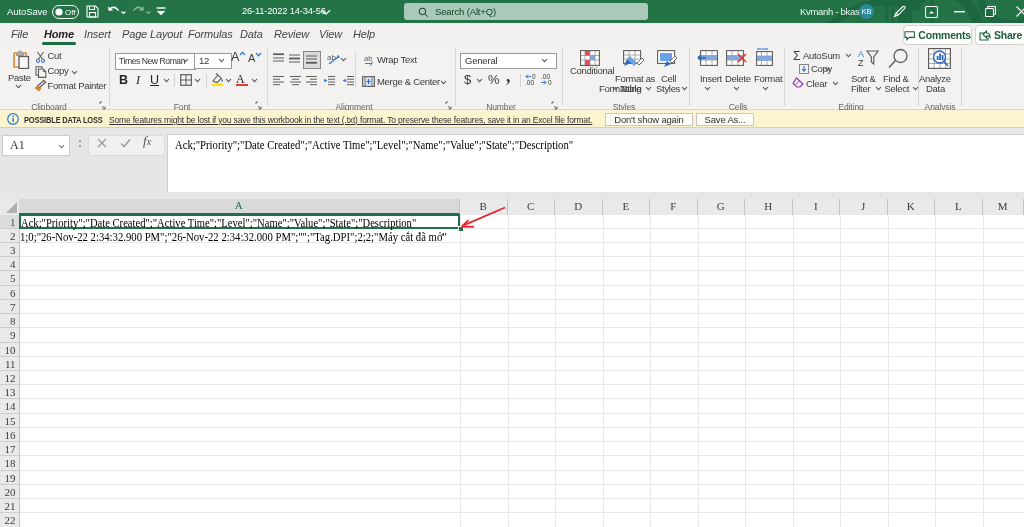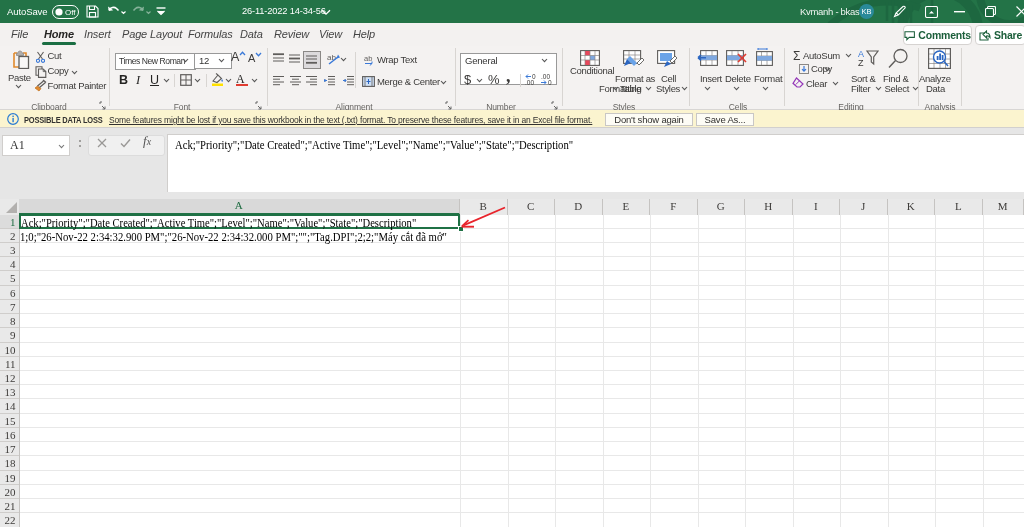--- a/index.html
+++ b/index.html
@@ -79,20 +79,27 @@
     <path d="M15.5 6.5 l2 2 l2 -2" stroke="#fff" stroke-width="1.2"></path>
   </svg>
   <svg class="abs" style="left:156px;top:7px" width="10" height="9" viewBox="0 0 10 9" fill="none" stroke="#fff">
     <line x1="0.5" y1="1" x2="9.5" y2="1" stroke-width="1.4"></line>
     <path d="M1.5 4 L5 7.5 L8.5 4" stroke-width="1.2" fill="#fff"></path>
   </svg>
   <div class="txt" style="left:242px;top:6px;font-size:9.3px;letter-spacing:-0.15px;">26-11-2022 14-34-56</div>
   <svg class="abs" style="left:321px;top:9px" width="10" height="7" viewBox="0 0 10 7" fill="none" stroke="#fff" stroke-width="1.3">
       <path d="M1 1.2 L5 5.2 L9 1.2"></path>
     </svg>
+  <div id="searchbox">
+    <svg class="abs" style="left:14px;top:4px" width="11" height="11" viewBox="0 0 11 11" fill="none" stroke="#10391f" stroke-width="1">
+      <circle cx="4.4" cy="4.4" r="3.3"></circle>
+        <line x1="6.9" y1="6.9" x2="9.8" y2="9.8"></line>
+    </svg>
+    <span style="position:absolute;left:31px;top:0;">Search (Alt+Q)</span>
+  </div>
   <div class="txt" style="left:800px;top:6px;font-size:9.5px;letter-spacing:-0.3px;color:#f0f6f2;">Kvmanh - bkas</div>
   <div class="abs" style="left:859px;top:4px;width:15px;height:15px;border-radius:50%;background:#2a8a99;color:#fff;font-size:7.5px;text-align:center;line-height:15px;">KB</div>
   <svg class="abs" style="left:893px;top:5px" width="14" height="13" viewBox="0 0 14 13" fill="none" stroke="#fff" stroke-width="1.1">
     <path d="M1.5 11.5 L3 8 L10 1.5 C11 0.8 12.5 1.5 12.2 2.8 L5.5 9.8 Z"></path>
     <line x1="3" y1="8" x2="5.5" y2="9.8"></line>
   </svg>
   <svg class="abs" style="left:925px;top:5.5px" width="13" height="12" viewBox="0 0 13 12" fill="none" stroke="#fff" stroke-width="1.1">
     <rect x="0.5" y="0.5" width="12" height="11" rx="1.5"></rect>
     <path d="M4 7.5 L6.5 5 L9 7.5" fill="#fff" stroke="none"></path>
   </svg>
@@ -303,21 +310,21 @@
       <path d="M3 5.5 L0 5.5 M1.2 4 L0 5.5 L1.2 7" stroke="#3a79d8"></path>
     </svg>
   <svg class="abs" style="left:343px;top:29px" width="11" height="12" viewBox="0 0 11 12" stroke="#5f5d5b">
       <line x1="4" y1="1.5" x2="11" y2="1.5"></line>
       <line x1="4" y1="4.2" x2="11" y2="4.2"></line>
       <line x1="4" y1="7" x2="11" y2="7"></line>
       <line x1="4" y1="9.7" x2="11" y2="9.7"></line>
       <path d="M0 5.5 L3 5.5 M1.8 4 L3 5.5 L1.8 7" stroke="#3a79d8"></path>
     </svg>
 
-  <div class="combo" style="left:460px;top:6.5px;width:91px;height:13.5px;padding:1px 0 16px 4px;">General</div>
+  <div class="combo" style="left:460px;top:6.5px;width:91px;height:13.5px;padding:1px 0 0 4px;">General</div>
   <svg class="chev" style="left:541px;top:11.5px" viewBox="0 0 7 5" fill="none" stroke="#555">
       <path d="M1 1 L3.5 3.7 L6 1" stroke-width="1.1"></path>
     </svg>
   <div class="abs" style="left:464px;top:26px;font-size:13px;color:#3b3a39;">$</div>
   <svg class="chev" style="left:476px;top:32px" viewBox="0 0 7 5" fill="none" stroke="#555">
       <path d="M1 1 L3.5 3.7 L6 1" stroke-width="1.1"></path>
     </svg>
   <div class="abs" style="left:488px;top:26px;font-size:13px;color:#3b3a39;">%</div>
   <div class="abs" style="left:506px;top:20px;font-size:18px;font-weight:bold;color:#3b3a39;font-family:'Liberation Serif',serif;">,</div>
   <div class="abs" style="left:520px;top:28px;width:1px;height:13px;background:#d8d5d2;"></div>

